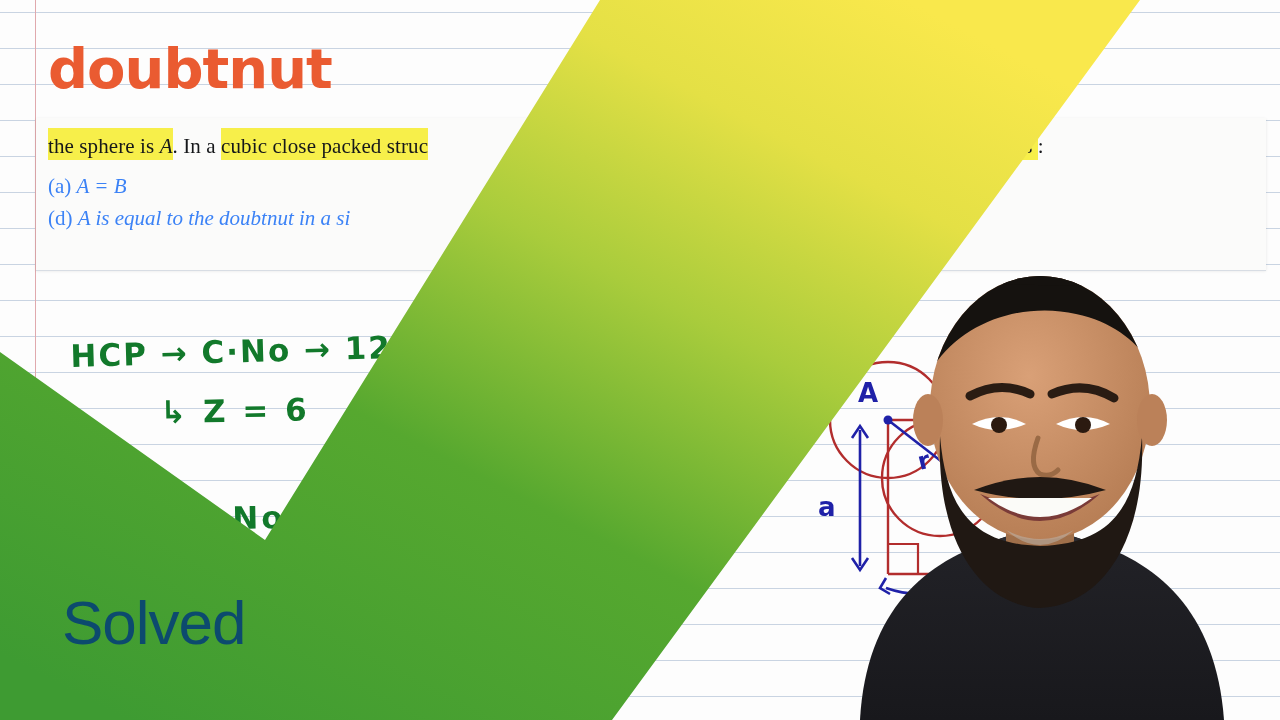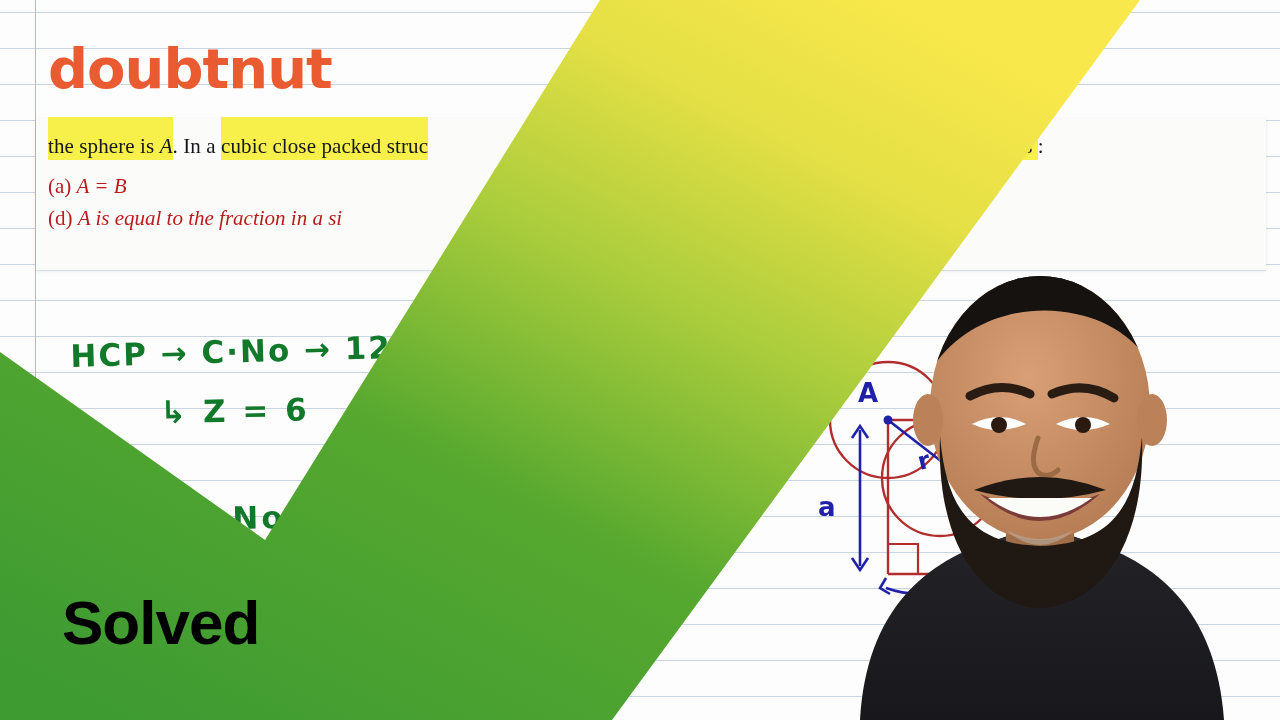--- a/index.html
+++ b/index.html
@@ -79,31 +79,31 @@
     color: #15171a;
   }
   .qline {
     font-size: 21px;
     line-height: 32px;
     white-space: nowrap;
     letter-spacing: 0.1px;
   }
   .hl {
     background: #f7ef4a;
-    padding: 17px 0 2px 0;
+    padding: 6px 0 2px 0;
     box-decoration-break: clone;
   }
   .mi { font-style: italic; }
 
   .opts {
     position: absolute;
     left: 48px;
     top: 170px;
     font-family: "Liberation Serif", serif;
-    color: #b91c1c;
+    color: #3b82f6;
   }
   .opt {
     font-size: 21px;
     line-height: 32px;
     white-space: nowrap;
   }
   .opt .lbl { font-style: normal; }
 
   
   .hand {
@@ -150,22 +150,22 @@
     width: 480px;
     height: 462px;
   }
 
   
   .solved {
     position: absolute;
     left: 62px;
     top: 592px;
     font-size: 62px;
-    font-weight: 700;
-    color: #000000;
+    font-weight: 400;
+    color: #0c4a6e;
     letter-spacing: -1px;
     line-height: 1;
   }
 
   
   .logo {
     position: absolute;
     left: 48px;
     top: 38px;
     width: 300px;
@@ -194,21 +194,21 @@
     <span class="hl"><span class="mi">B</span><span> is </span></span><span>:</span>
   </div>
 
   <div class="opts">
     <div class="opt">
       <span class="lbl">(a)</span>
       <span class="mi">A = B</span>
     </div>
     <div class="opt">
       <span class="lbl">(d)</span>
-      <span class="mi">A is equal to the fraction in a si</span>
+      <span class="mi">A is equal to the doubtnut in a si</span>
     </div>
   </div>
 
   <div class="hand hand-1">HCP →   C·No → 12</div>
   <div class="hand hand-2">↳  Z = 6</div>
   <div class="hand hand-3">No →</div>
 
   <svg class="presenter" style="left:800px;top:330px;width:250px;height:290px;position:absolute;" viewBox="0 0 250 290">
     <circle cx="88" cy="90" r="58" fill="none" stroke="#b22d2d" stroke-width="2.4"></circle>
     <circle cx="140" cy="148" r="58" fill="none" stroke="#b22d2d" stroke-width="2.4"></circle>

